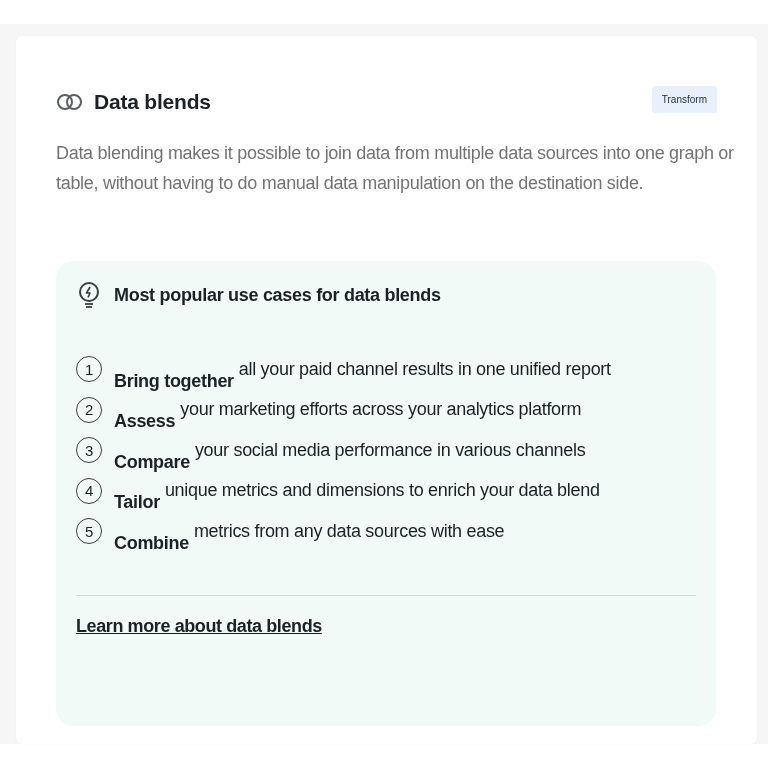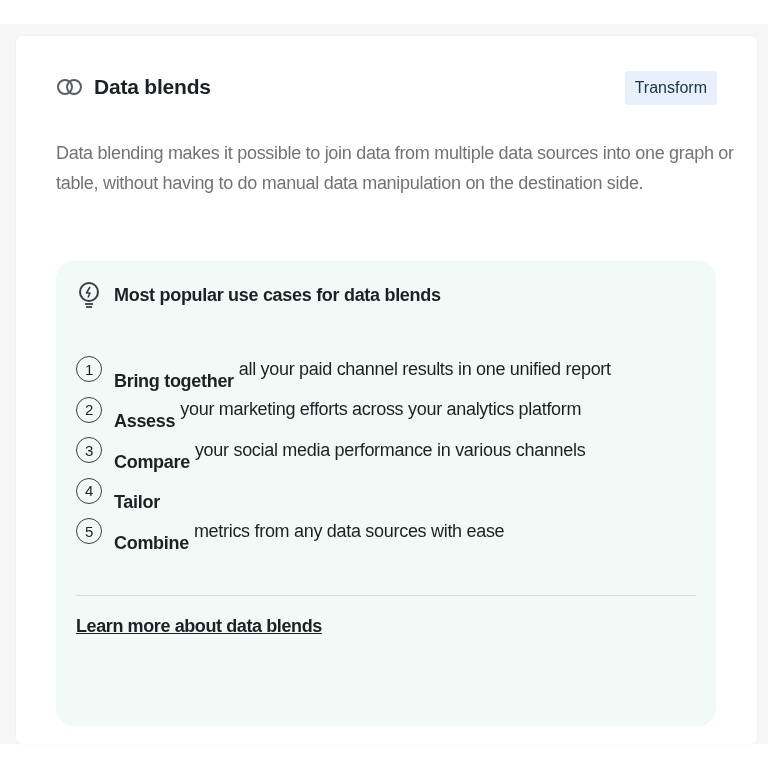--- a/index.html
+++ b/index.html
@@ -10,28 +10,28 @@
     .page-band {
       position: absolute; left: 0; top: 24px; width: 768px; height: 720px;
       background: #f6f6f6;
     }
     .card {
       position: absolute; left: 16px; top: 36px; width: 741px; height: 708px;
       background: #ffffff; border-radius: 6px;
       box-shadow: 0 0 2px rgba(0,0,0,0.06);
     }
     .header {
-      position: absolute; left: 40px; top: 33px; right: 40px; height: 36px;
+      position: absolute; left: 40px; top: 48px; right: 40px; height: 36px;
       display: flex; align-items: center;
     }
     .blend-icon { width: 28px; height: 18px; margin-right: 10px; display: inline-block; }
     .title { font-size: 21px; font-weight: bold; color: #1b2125; letter-spacing: -0.2px; }
     .badge {
       position: absolute; right: 0; top: 2px;
-      background: #e8f1fb; color: #20334a; font-size: 16px;
+      background: #e8f1fb; color: #20334a; font-size: 10px;
       padding: 8px 10px; border-radius: 3px;
     }
     .desc {
       position: absolute; left: 40px; top: 102px; width: 680px;
       font-size: 18px; line-height: 30px; color: #737373;
       letter-spacing: -0.3px;
     }
     .panel {
       position: absolute; left: 40px; top: 225px; width: 660px; height: 465px;
       background: #f1faf6; border-radius: 18px;
@@ -104,20 +104,21 @@
         <span>your marketing efforts across your analytics platform</span>
       </li>
       <li class="uc-item">
         <span class="num">3</span>
         <span class="uc-bold">Compare</span>
         <span>your social media performance in various channels</span>
       </li>
       <li class="uc-item">
         <span class="num">4</span>
         <span class="uc-bold">Tailor</span>
+        <span>unique metrics and dimensions to enrich your data blend</span>
       </li>
       <li class="uc-item">
         <span class="num">5</span>
         <span class="uc-bold">Combine</span>
         <span>metrics from any data sources with ease</span>
       </li>
     </ul>
 
     <div class="divider"></div>
 

